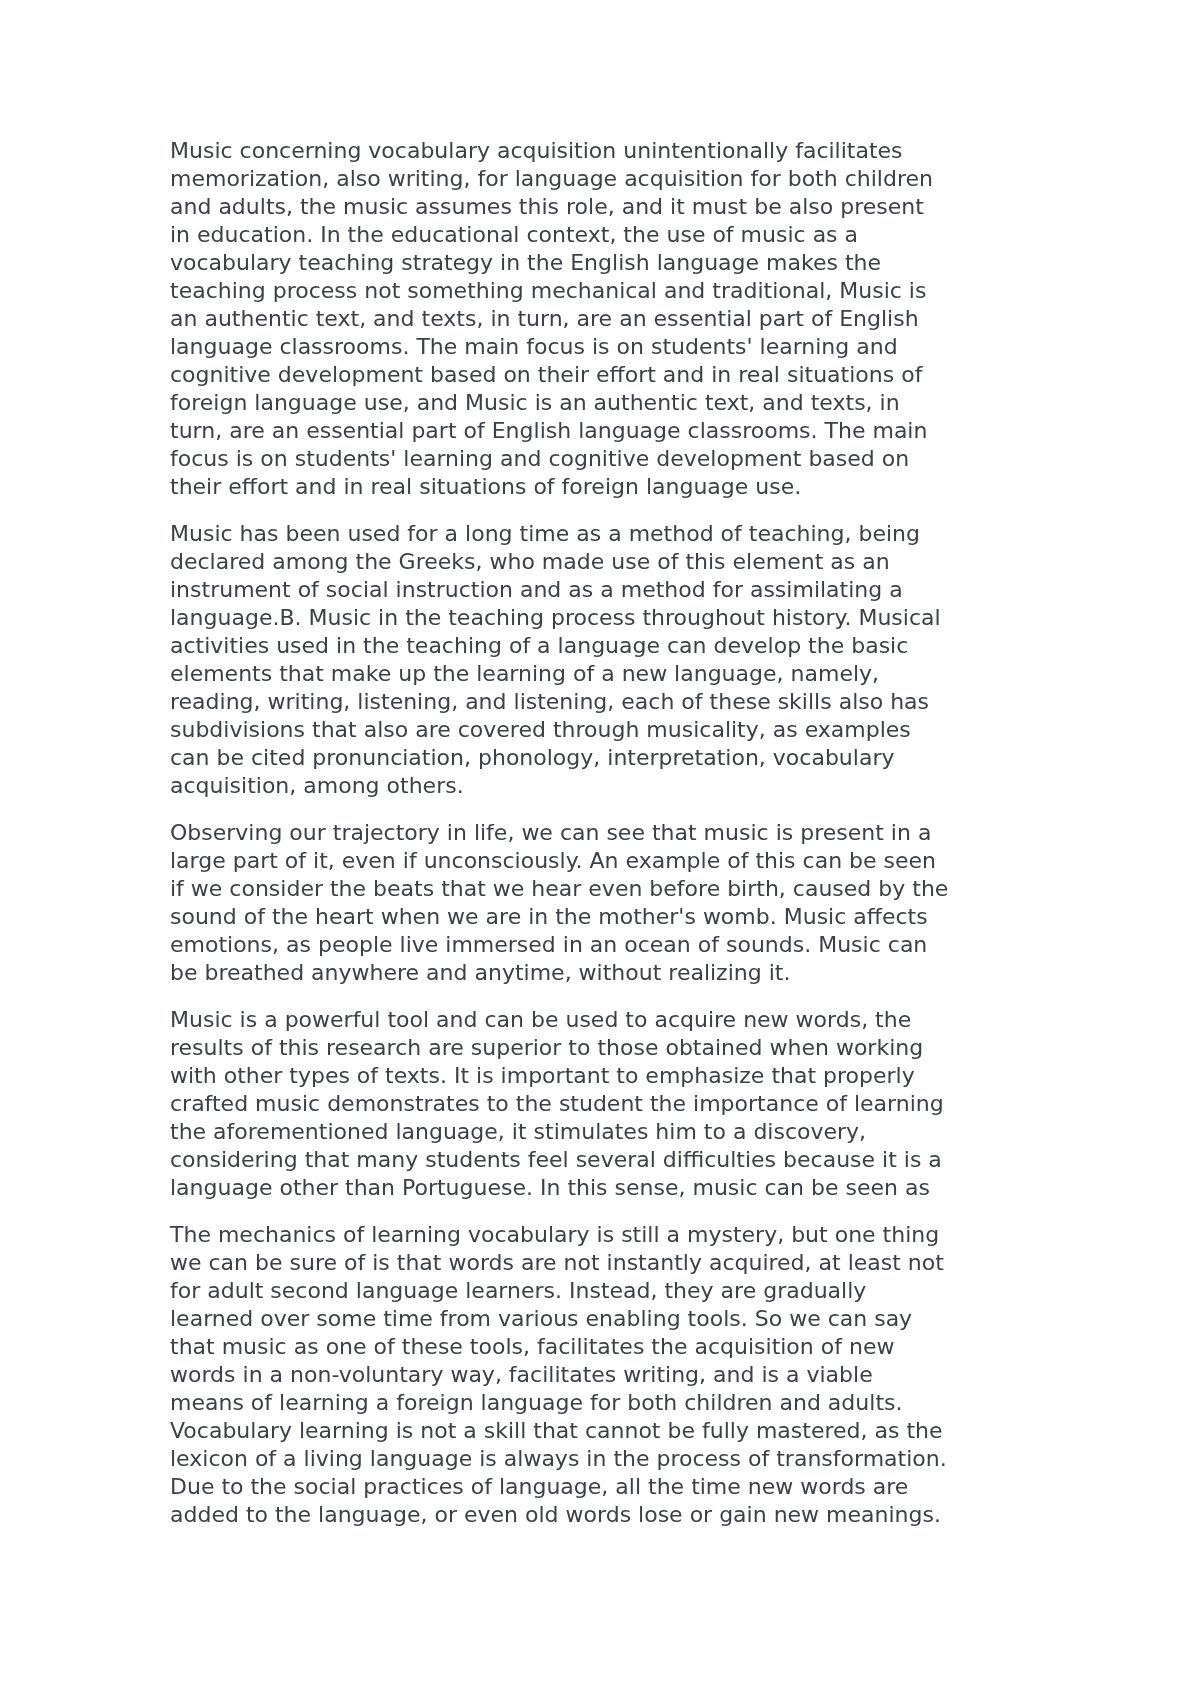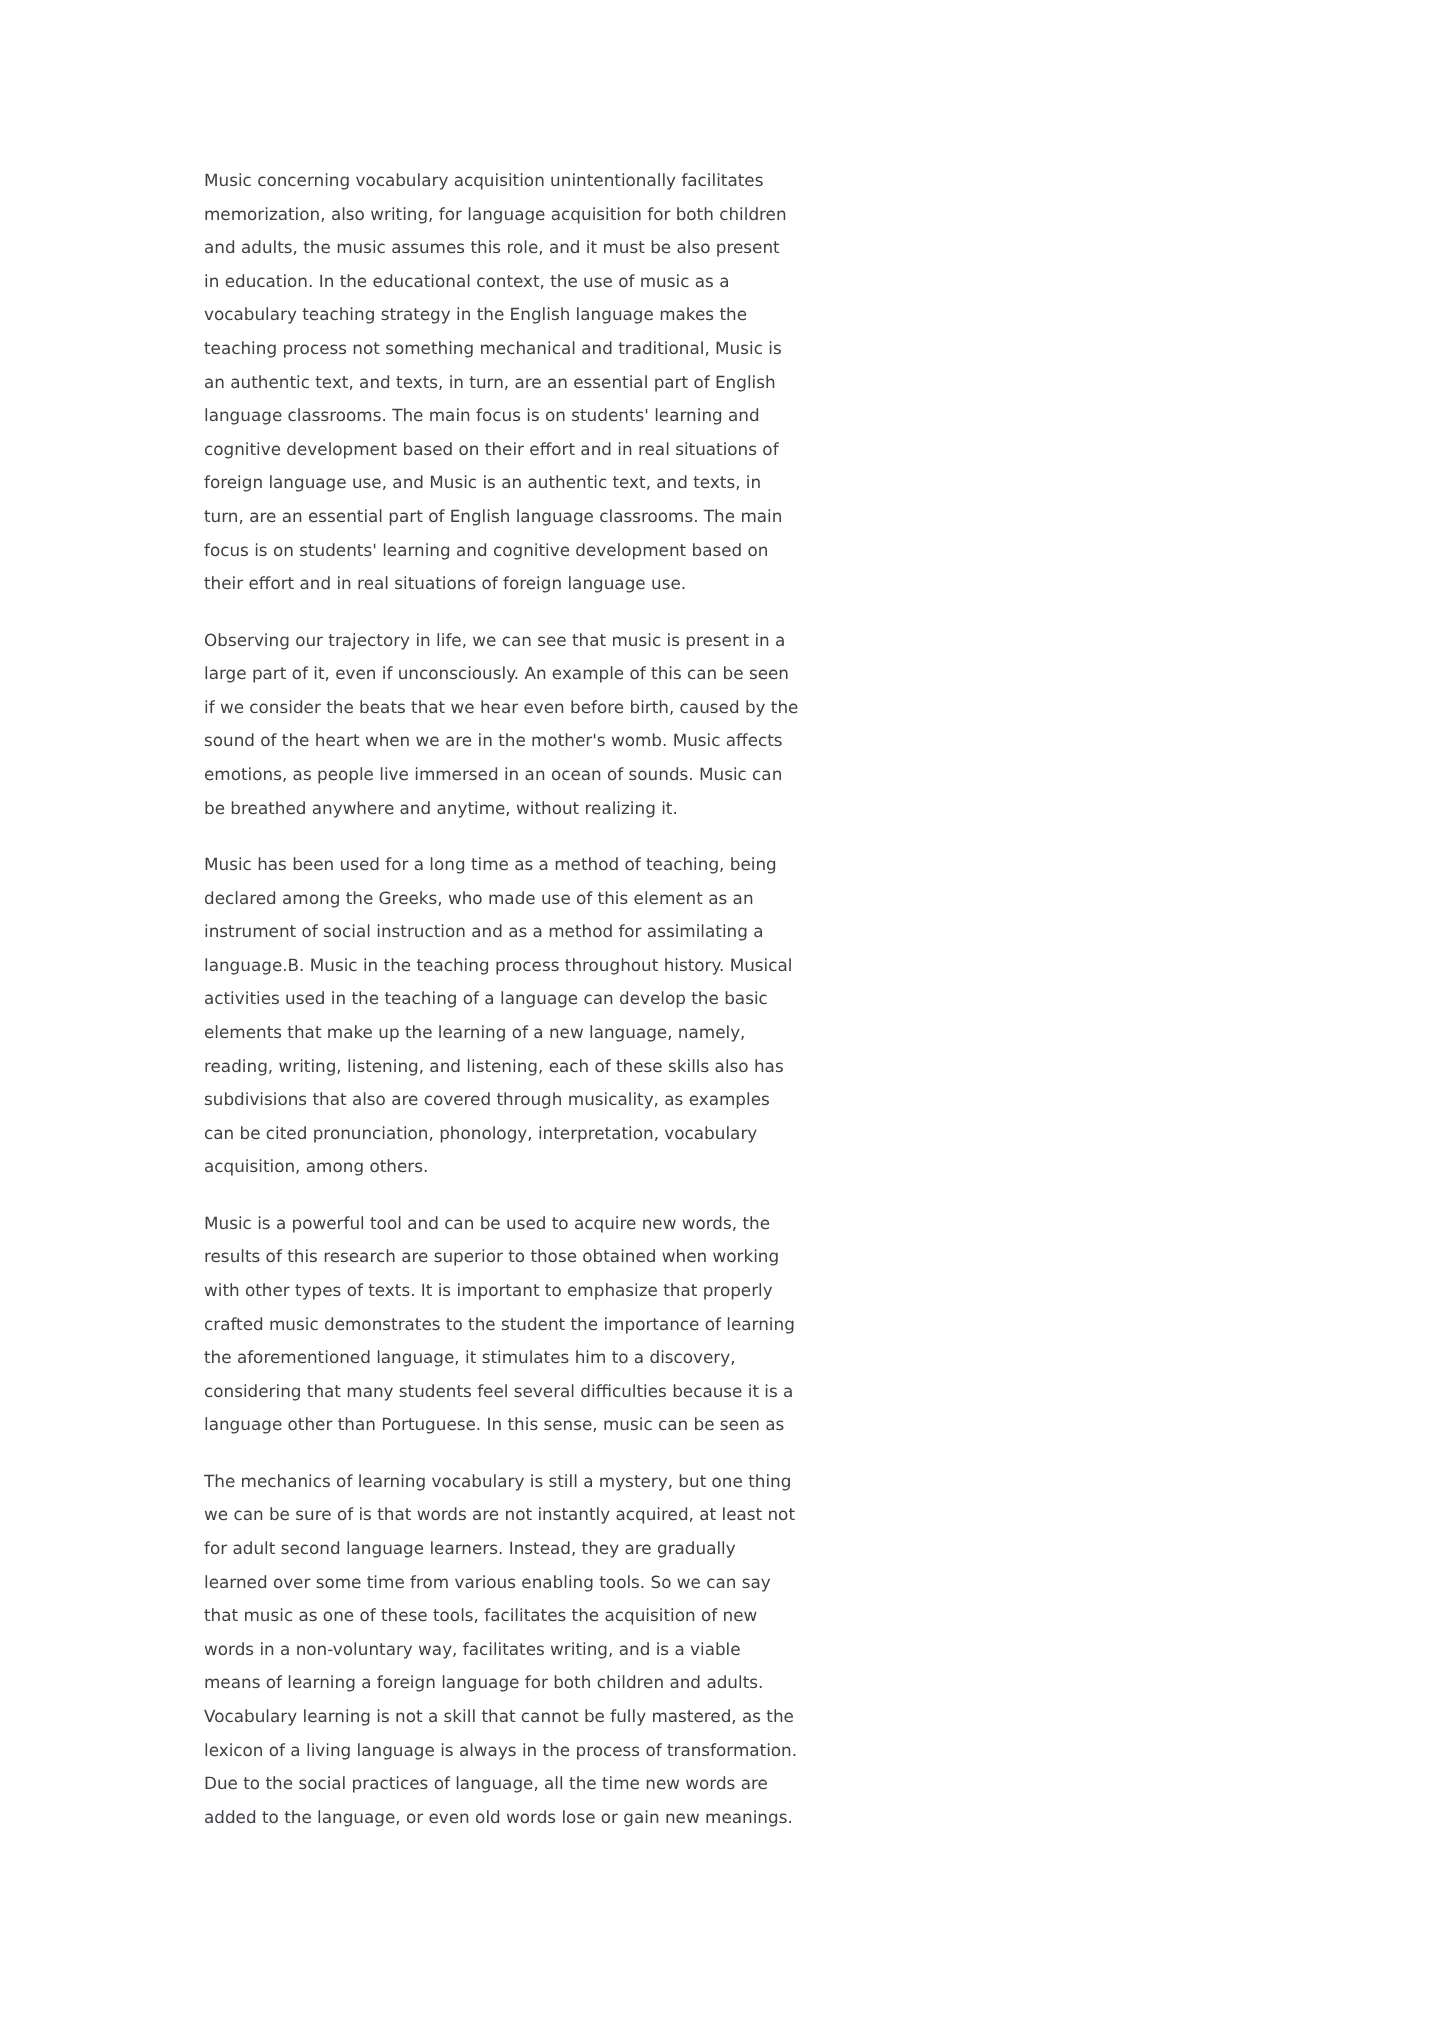--- a/index.html
+++ b/index.html
@@ -12,21 +12,21 @@
     width: 1200px;
     height: 1698px;
     background: #ffffff;
     box-sizing: border-box;
     padding: 137px 90px 0 170px;
     overflow: hidden;
   }
   .para {
     margin: 0 0 19px 0;
     font-family: "DejaVu Sans", "Liberation Sans", sans-serif;
-    font-size: 14px;
+    font-size: 22px;
     line-height: 28px;
     color: #3d4145;
     white-space: pre-line;
     text-align: left;
     letter-spacing: 0;
   }
 </style>
 </head>
 <body>
 
@@ -37,36 +37,36 @@
 in education. In the educational context, the use of music as a
 vocabulary teaching strategy in the English language makes the
 teaching process not something mechanical and traditional, Music is
 an authentic text, and texts, in turn, are an essential part of English
 language classrooms. The main focus is on students' learning and
 cognitive development based on their effort and in real situations of
 foreign language use, and Music is an authentic text, and texts, in
 turn, are an essential part of English language classrooms. The main
 focus is on students' learning and cognitive development based on
 their effort and in real situations of foreign language use.</p>
-  <p class="para">Observing our trajectory in life, we can see that music is present in a
-large part of it, even if unconsciously. An example of this can be seen
-if we consider the beats that we hear even before birth, caused by the
-sound of the heart when we are in the mother's womb. Music affects
-emotions, as people live immersed in an ocean of sounds. Music can
-be breathed anywhere and anytime, without realizing it.</p>
   <p class="para">Music has been used for a long time as a method of teaching, being
 declared among the Greeks, who made use of this element as an
 instrument of social instruction and as a method for assimilating a
 language.B. Music in the teaching process throughout history. Musical
 activities used in the teaching of a language can develop the basic
 elements that make up the learning of a new language, namely,
 reading, writing, listening, and listening, each of these skills also has
 subdivisions that also are covered through musicality, as examples
 can be cited pronunciation, phonology, interpretation, vocabulary
 acquisition, among others.</p>
+  <p class="para">Observing our trajectory in life, we can see that music is present in a
+large part of it, even if unconsciously. An example of this can be seen
+if we consider the beats that we hear even before birth, caused by the
+sound of the heart when we are in the mother's womb. Music affects
+emotions, as people live immersed in an ocean of sounds. Music can
+be breathed anywhere and anytime, without realizing it.</p>
   <p class="para">Music is a powerful tool and can be used to acquire new words, the
 results of this research are superior to those obtained when working
 with other types of texts. It is important to emphasize that properly
 crafted music demonstrates to the student the importance of learning
 the aforementioned language, it stimulates him to a discovery,
 considering that many students feel several difficulties because it is a
 language other than Portuguese. In this sense, music can be seen as</p>
   <p class="para">The mechanics of learning vocabulary is still a mystery, but one thing
 we can be sure of is that words are not instantly acquired, at least not
 for adult second language learners. Instead, they are gradually

